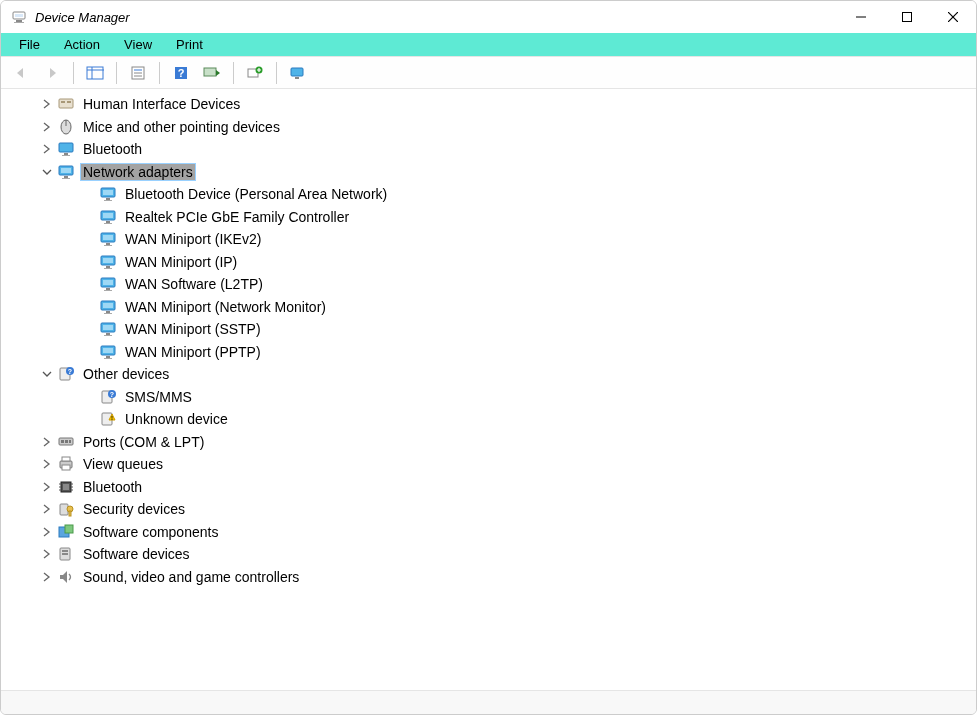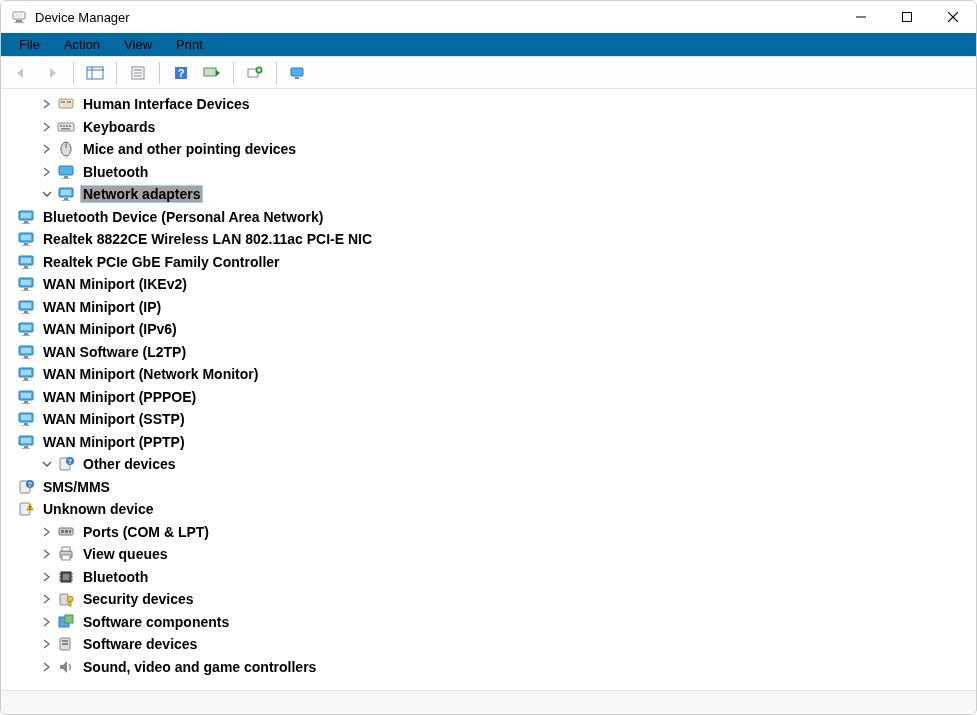--- a/index.html
+++ b/index.html
@@ -15,20 +15,21 @@
       display: flex;
       flex-direction: column;
     }
     
     .title-bar {
       display: flex;
       align-items: center;
       height: 32px;
       padding: 0 0 0 10px;
       background: #fff;
+      font-style: italic;
     }
     .title-bar .app-icon {
       width: 16px; height: 16px;
       margin-right: 8px;
       display: inline-flex; align-items: center; justify-content: center;
     }
     .title-bar .title-text {
       font-size: 13px;
       color: #000;
       flex: 0 0 auto;
@@ -38,21 +39,21 @@
     .win-btn {
       width: 46px; height: 32px;
       display: flex; align-items: center; justify-content: center;
       color: #000;
     }
     
     .menu-bar {
       display: flex;
       height: 24px;
       padding: 0 8px;
-      background: #0369a1;
+      background: #5eead4;
       border-bottom: 1px solid #e5e5e5;
       align-items: center;
       gap: 4px;
     }
     .menu-item {
       padding: 2px 10px;
       font-size: 13px;
       color: #000;
       cursor: default;
     }
@@ -104,28 +105,27 @@
     .tree-item .dev-icon {
       width: 18px; height: 18px;
       margin-right: 6px;
       display: inline-flex; align-items: center; justify-content: center;
       flex-shrink: 0;
     }
     .tree-item .label {
       font-size: 14px;
       color: #000;
       padding: 0 2px;
-      font-weight: bold;
     }
     .tree-item.selected .label {
       background: #a3a3a3;
       outline: 1px solid #99d1ff;
     }
     .indent-1 { padding-left: 40px; }
-    .indent-2 { }
+    .indent-2 { padding-left: 82px; }
     
     .status-bar {
       height: 24px;
       border-top: 1px solid #e5e5e5;
       background: #f8f8f8;
     }
     .tree::-webkit-scrollbar { width: 16px; }
     .tree::-webkit-scrollbar-thumb { background: #c2c2c2; border-radius: 8px; border: 3px solid #fff; }
     .tree::-webkit-scrollbar-track { background: #fff; }
   </style>
@@ -245,33 +245,20 @@
         <span class="label">Human Interface Devices</span>
       </div>
       <div class="tree-item indent-1">
         <span class="expander">
           <svg width="10" height="10" viewBox="0 0 10 10">
             <use href="#ic-expander-closed"></use>
           </svg>
         </span>
         <span class="dev-icon">
           <svg width="18" height="18" viewBox="0 0 18 18">
-            <use href="#ic-keyboard"></use>
-          </svg>
-        </span>
-        <span class="label">Keyboards</span>
-      </div>
-      <div class="tree-item indent-1">
-        <span class="expander">
-          <svg width="10" height="10" viewBox="0 0 10 10">
-            <use href="#ic-expander-closed"></use>
-          </svg>
-        </span>
-        <span class="dev-icon">
-          <svg width="18" height="18" viewBox="0 0 18 18">
             <use href="#ic-mouse"></use>
           </svg>
         </span>
         <span class="label">Mice and other pointing devices</span>
       </div>
       <div class="tree-item indent-1">
         <span class="expander">
           <svg width="10" height="10" viewBox="0 0 10 10">
             <use href="#ic-expander-closed"></use>
           </svg>
@@ -305,29 +292,20 @@
         </span>
         <span class="label">Bluetooth Device (Personal Area Network)</span>
       </div>
       <div class="tree-item indent-2">
         <span class="expander"></span>
         <span class="dev-icon">
           <svg width="18" height="18" viewBox="0 0 18 18">
             <use href="#ic-network"></use>
           </svg>
         </span>
-        <span class="label">Realtek 8822CE Wireless LAN 802.11ac PCI-E NIC</span>
-      </div>
-      <div class="tree-item indent-2">
-        <span class="expander"></span>
-        <span class="dev-icon">
-          <svg width="18" height="18" viewBox="0 0 18 18">
-            <use href="#ic-network"></use>
-          </svg>
-        </span>
         <span class="label">Realtek PCIe GbE Family Controller</span>
       </div>
       <div class="tree-item indent-2">
         <span class="expander"></span>
         <span class="dev-icon">
           <svg width="18" height="18" viewBox="0 0 18 18">
             <use href="#ic-network"></use>
           </svg>
         </span>
         <span class="label">WAN Miniport (IKEv2)</span>
@@ -341,48 +319,30 @@
         </span>
         <span class="label">WAN Miniport (IP)</span>
       </div>
       <div class="tree-item indent-2">
         <span class="expander"></span>
         <span class="dev-icon">
           <svg width="18" height="18" viewBox="0 0 18 18">
             <use href="#ic-network"></use>
           </svg>
         </span>
-        <span class="label">WAN Miniport (IPv6)</span>
-      </div>
-      <div class="tree-item indent-2">
-        <span class="expander"></span>
-        <span class="dev-icon">
-          <svg width="18" height="18" viewBox="0 0 18 18">
-            <use href="#ic-network"></use>
-          </svg>
-        </span>
         <span class="label">WAN Software (L2TP)</span>
       </div>
       <div class="tree-item indent-2">
         <span class="expander"></span>
         <span class="dev-icon">
           <svg width="18" height="18" viewBox="0 0 18 18">
             <use href="#ic-network"></use>
           </svg>
         </span>
         <span class="label">WAN Miniport (Network Monitor)</span>
-      </div>
-      <div class="tree-item indent-2">
-        <span class="expander"></span>
-        <span class="dev-icon">
-          <svg width="18" height="18" viewBox="0 0 18 18">
-            <use href="#ic-network"></use>
-          </svg>
-        </span>
-        <span class="label">WAN Miniport (PPPOE)</span>
       </div>
       <div class="tree-item indent-2">
         <span class="expander"></span>
         <span class="dev-icon">
           <svg width="18" height="18" viewBox="0 0 18 18">
             <use href="#ic-network"></use>
           </svg>
         </span>
         <span class="label">WAN Miniport (SSTP)</span>
       </div>

